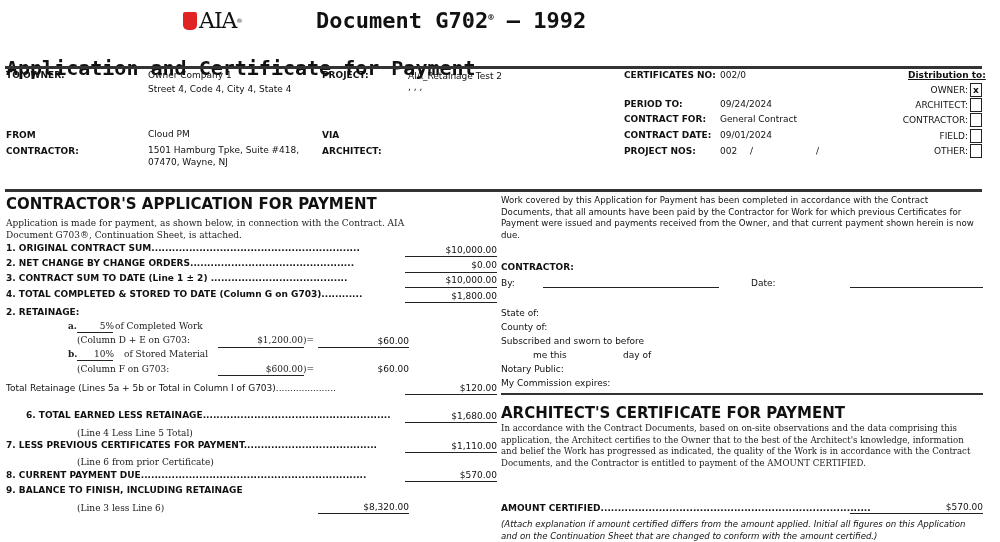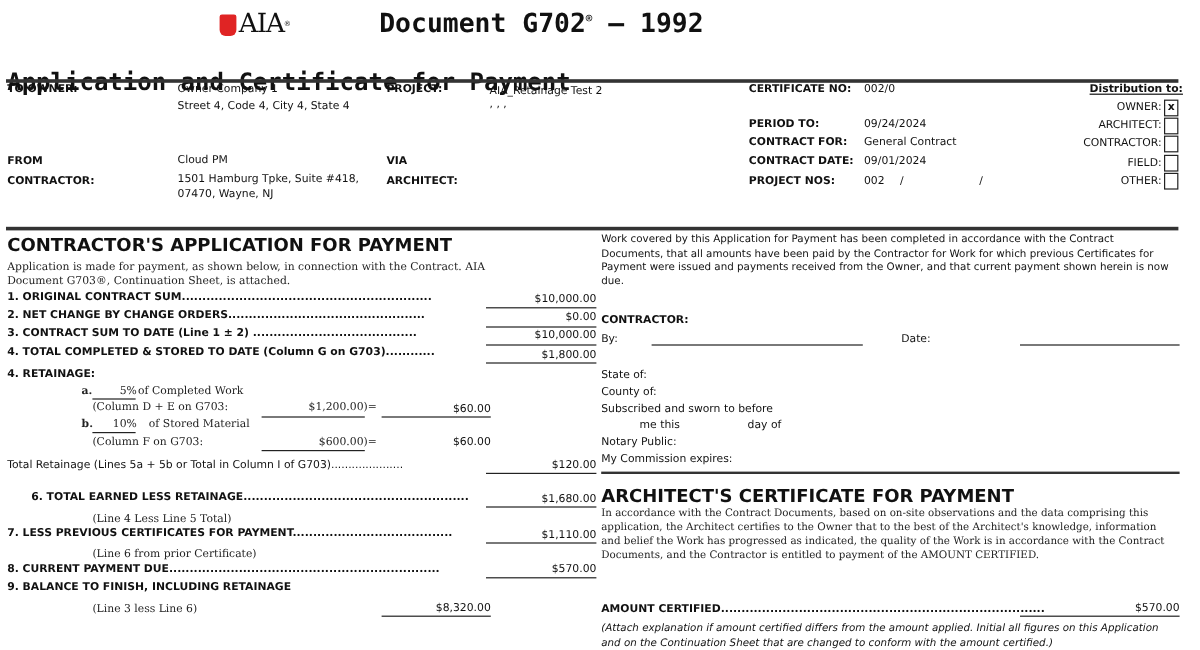--- a/index.html
+++ b/index.html
@@ -47,21 +47,21 @@
 <div class="abs sans" style="left:408px; top:82px;">, , ,</div>
 
 <div class="abs sans bold" style="left:6px; top:130px;">FROM</div>
 <div class="abs sans bold" style="left:6px; top:146px;">CONTRACTOR:</div>
 <div class="abs sans" style="left:148px; top:129px;">Cloud PM</div>
 <div class="abs sans" style="left:148px; top:145px;">1501 Hamburg Tpke, Suite #418,</div>
 <div class="abs sans" style="left:148px; top:157px;">07470, Wayne, NJ</div>
 <div class="abs sans bold" style="left:322px; top:130px;">VIA</div>
 <div class="abs sans bold" style="left:322px; top:146px;">ARCHITECT:</div>
 
-<div class="abs sans bold" style="left:624px; top:70px;">CERTIFICATE NO:</div>
+<div class="abs sans bold" style="left:624px; top:70px;">CERTIFICATES NO:</div>
 <div class="abs sans" style="left:720px; top:70px;">002/0</div>
 <div class="abs sans bold" style="left:624px; top:99px;">PERIOD TO:</div>
 <div class="abs sans" style="left:720px; top:99px;">09/24/2024</div>
 <div class="abs sans bold" style="left:624px; top:114px;">CONTRACT FOR:</div>
 <div class="abs sans" style="left:720px; top:114px;">General Contract</div>
 <div class="abs sans bold" style="left:624px; top:130px;">CONTRACT DATE:</div>
 <div class="abs sans" style="left:720px; top:130px;">09/01/2024</div>
 <div class="abs sans bold" style="left:624px; top:146px;">PROJECT NOS:</div>
 <div class="abs sans" style="left:720px; top:146px;">002</div>
 <div class="abs sans" style="left:750px; top:146px;">/</div>
@@ -94,21 +94,21 @@
 <div class="uline" style="left:405px; top:272px; width:92px;"></div>
 
 <div class="abs sans bold" style="left:6px; top:273px;">3. CONTRACT SUM TO DATE (Line 1 ± 2) ........................................</div>
 <div class="abs sans amt" style="left:405px; width:92px; top:275px;">$10,000.00</div>
 <div class="uline" style="left:405px; top:287px; width:92px;"></div>
 
 <div class="abs sans bold" style="left:6px; top:289px;">4. TOTAL COMPLETED &amp; STORED TO DATE (Column G on G703)............</div>
 <div class="abs sans amt" style="left:405px; width:92px; top:291px;">$1,800.00</div>
 <div class="uline" style="left:405px; top:302px; width:92px;"></div>
 
-<div class="abs sans bold" style="left:6px; top:307px;">4. RETAINAGE:</div>
+<div class="abs sans bold" style="left:6px; top:307px;">2. RETAINAGE:</div>
 
 <div class="abs serif bold" style="left:68px; top:321px;">a.</div>
 <div class="uline" style="left:77px; top:332px; width:36px;"></div>
 <div class="abs serif" style="left:78px; top:321px; width:36px; text-align:right;">5%</div>
 <div class="abs serif" style="left:115px; top:321px;">of Completed Work</div>
 <div class="abs serif" style="left:77px; top:335px;">(Column D + E on G703:</div>
 <div class="abs serif" style="left:218px; top:335px; width:96px; text-align:right;">$1,200.00)=</div>
 <div class="uline" style="left:218px; top:347px; width:86px;"></div>
 <div class="abs sans amt" style="left:318px; width:91px; top:336px;">$60.00</div>
 <div class="uline" style="left:318px; top:347px; width:91px;"></div>

